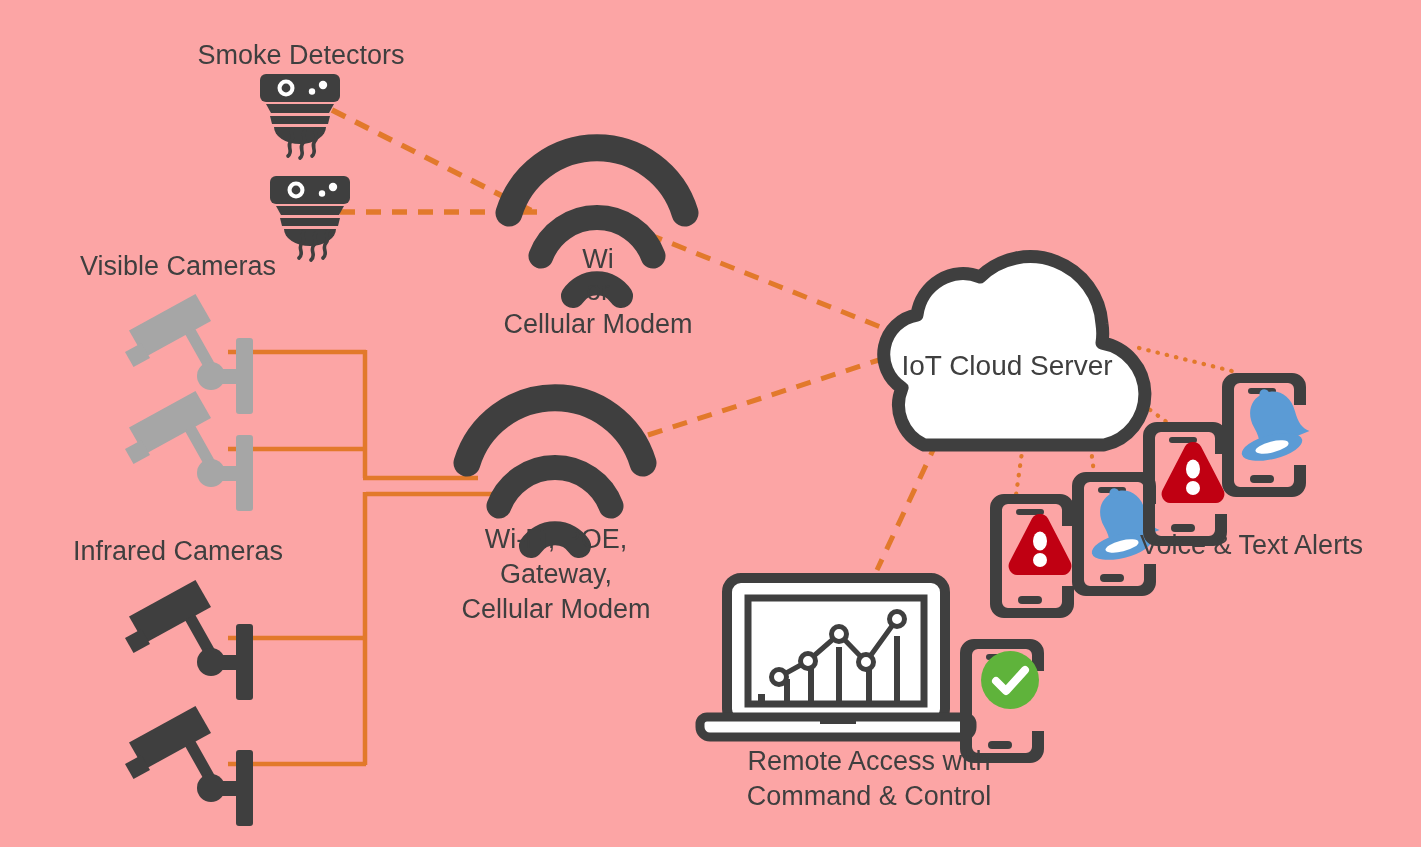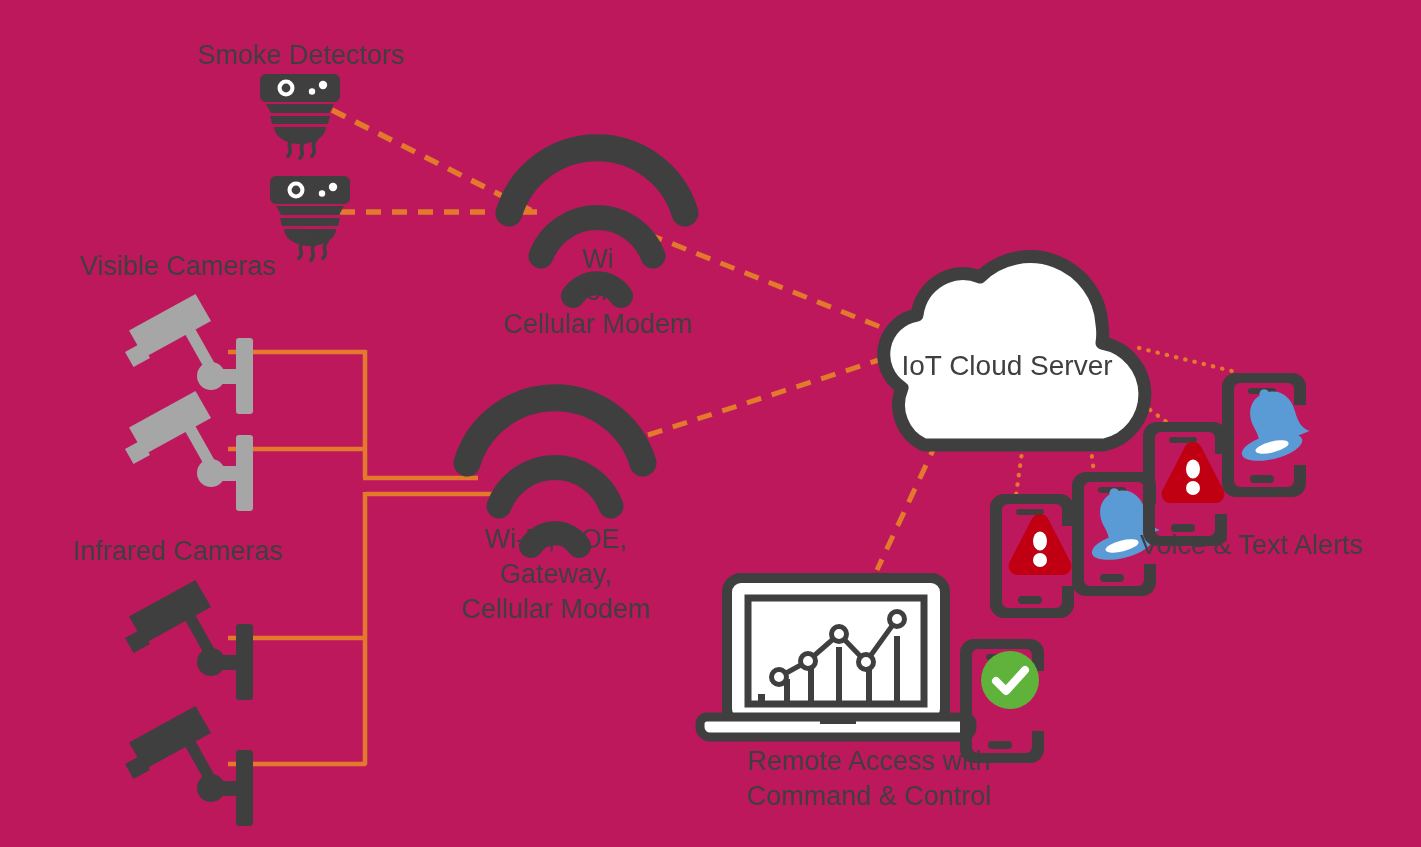--- a/index.html
+++ b/index.html
@@ -8,21 +8,21 @@
     padding: 0;
     background: #ffffff;
   }
   body {
     font-family: "Liberation Sans", sans-serif;
   }
   #stage {
     position: relative;
     width: 1421px;
     height: 847px;
-    background: #be185d;
+    background: #fca5a5;
     overflow: hidden;
   }
   #diagram {
     position: absolute;
     inset: 0;
     width: 1421px;
     height: 847px;
     display: block;
   }
   .lbl {

